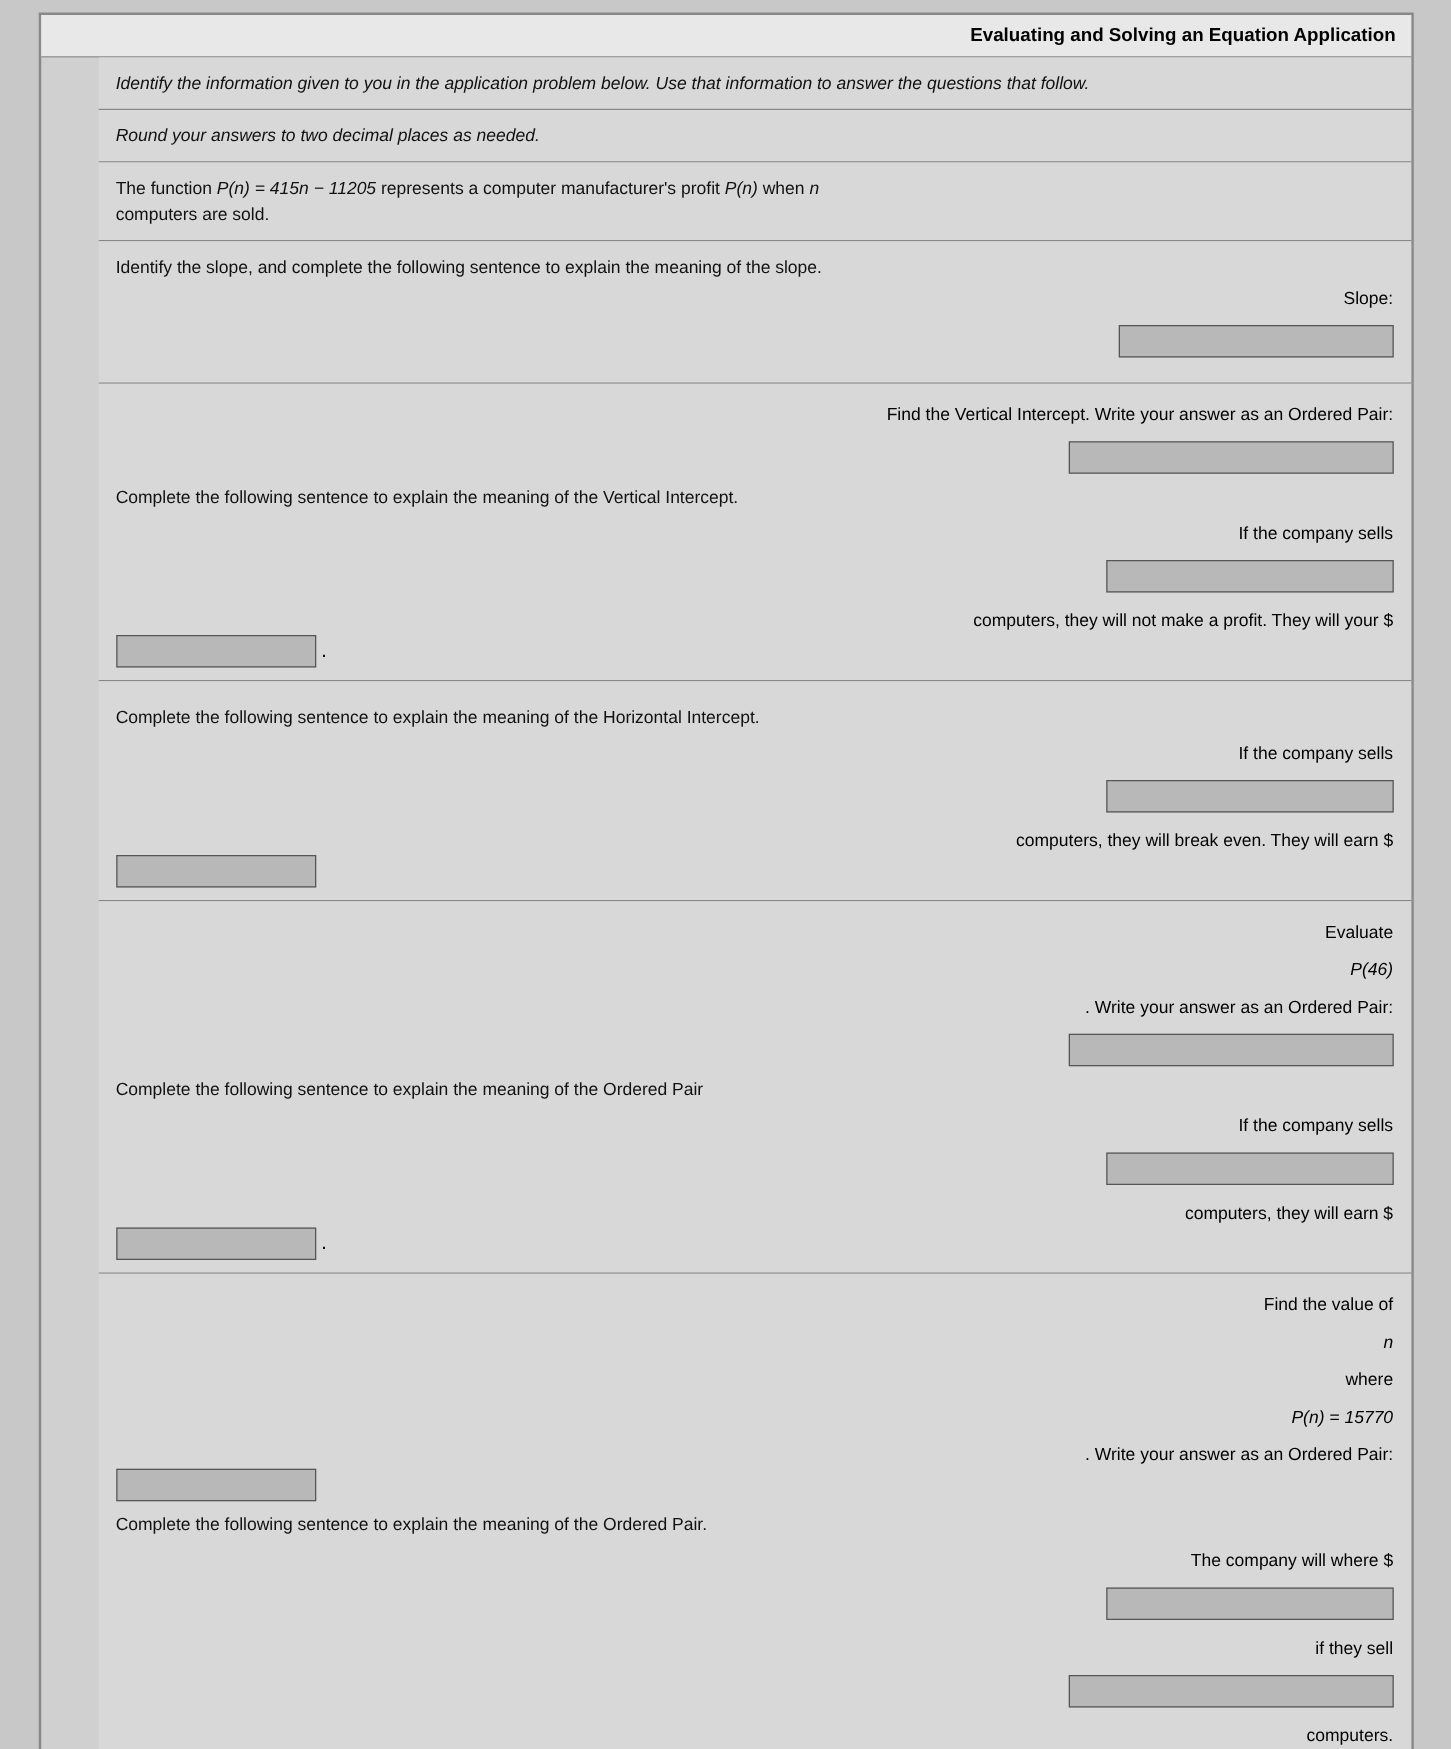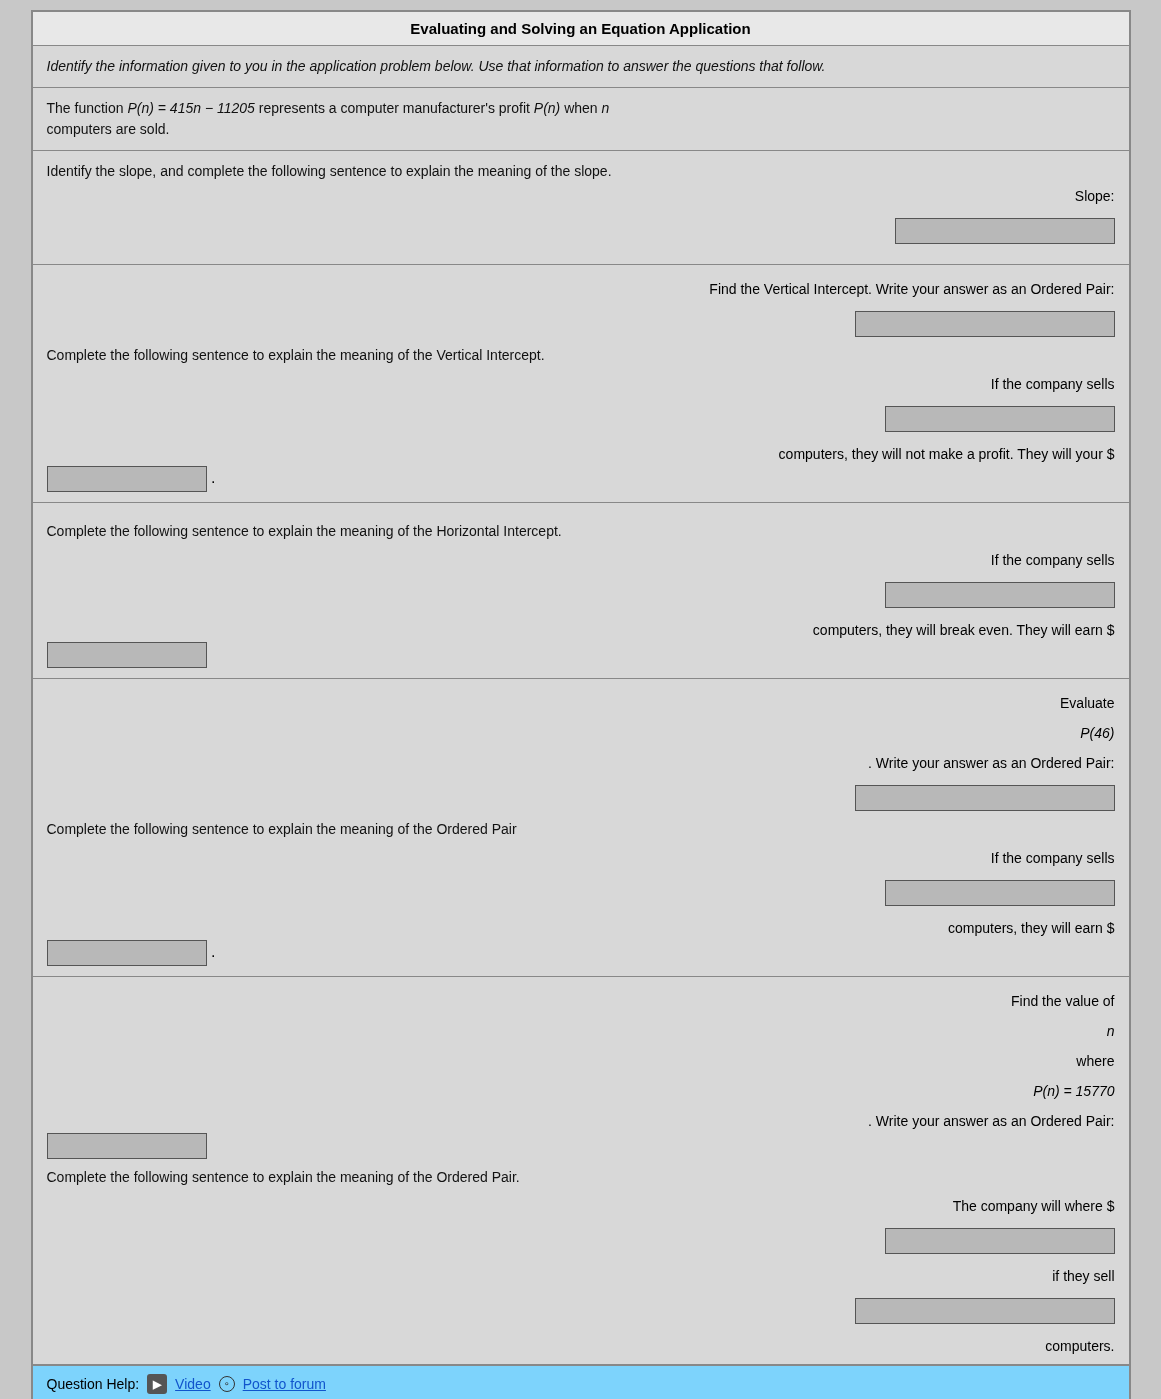--- a/index.html
+++ b/index.html
@@ -13,29 +13,30 @@
       padding: 10px;
     }
     .main-container {
       width: 1100px;
       background: #d0d0d0;
       border: 2px solid #888;
     }
     .title-row {
       background: #e8e8e8;
       border-bottom: 1px solid #888;
-      text-align: center;
+      text-align: right;
       padding: 8px 12px;
       font-weight: bold;
       font-size: 15px;
     }
     .section {
       border-bottom: 1px solid #888;
       padding: 10px 14px;
       background: #d8d8d8;
+      margin-left: 46px;
     }
     .section:last-child {
       border-bottom: none;
     }
     .section p, .section .text-line {
       font-size: 14px;
       line-height: 1.5;
       color: #111;
     }
     .italic-text {
@@ -108,20 +109,23 @@
 <div class="main-container">
 
   <div class="title-row">
     <span>Evaluating and Solving an Equation Application</span>
   </div>
 
   <div class="section">
     <p class="italic-text">Identify the information given to you in the application problem below. Use that information to answer the questions that follow.</p>
   </div>
 
+  <div class="section">
+    <p class="italic-text">Round your answers to two decimal places as needed.</p>
+  </div>
 
   <div class="section">
     <p>
       The function <span class="math-text"><em>P</em>(<em>n</em>) = 415<em>n</em> − 11205</span> represents a computer manufacturer's profit <span class="math-text"><em>P</em>(<em>n</em>)</span> when <span class="math-text"><em>n</em></span><br>computers are sold.
     </p>
   </div>
 
   <div class="section">
     <p>Identify the slope, and complete the following sentence to explain the meaning of the slope.</p>
     <div class="inline-row">

